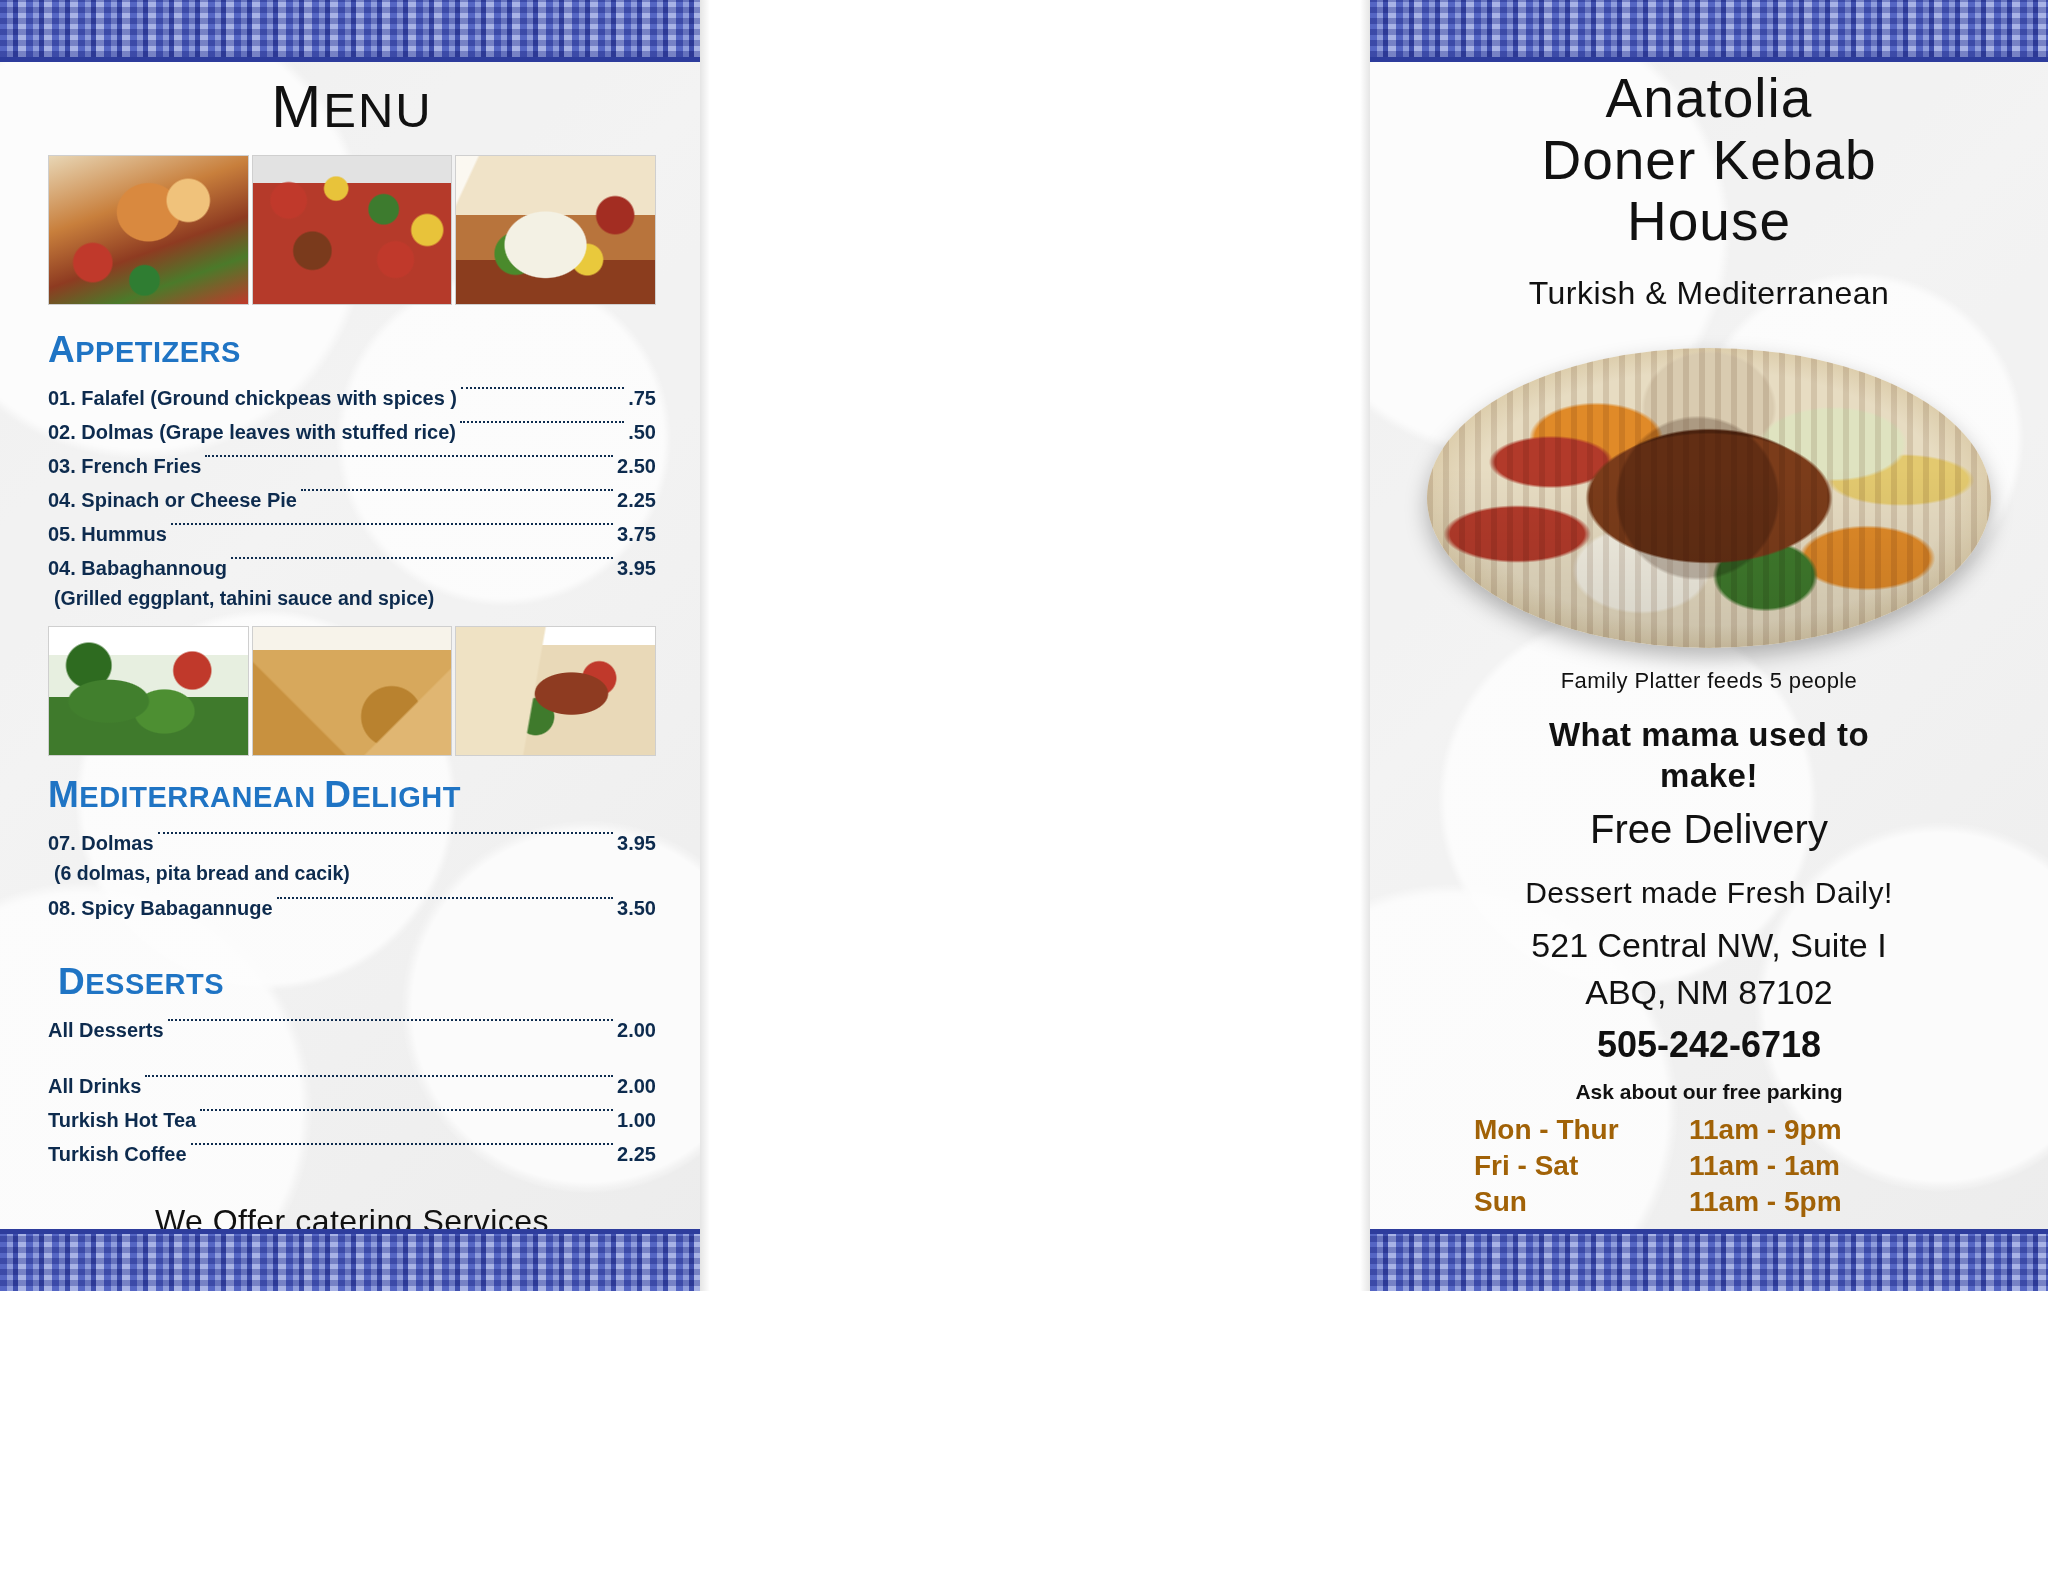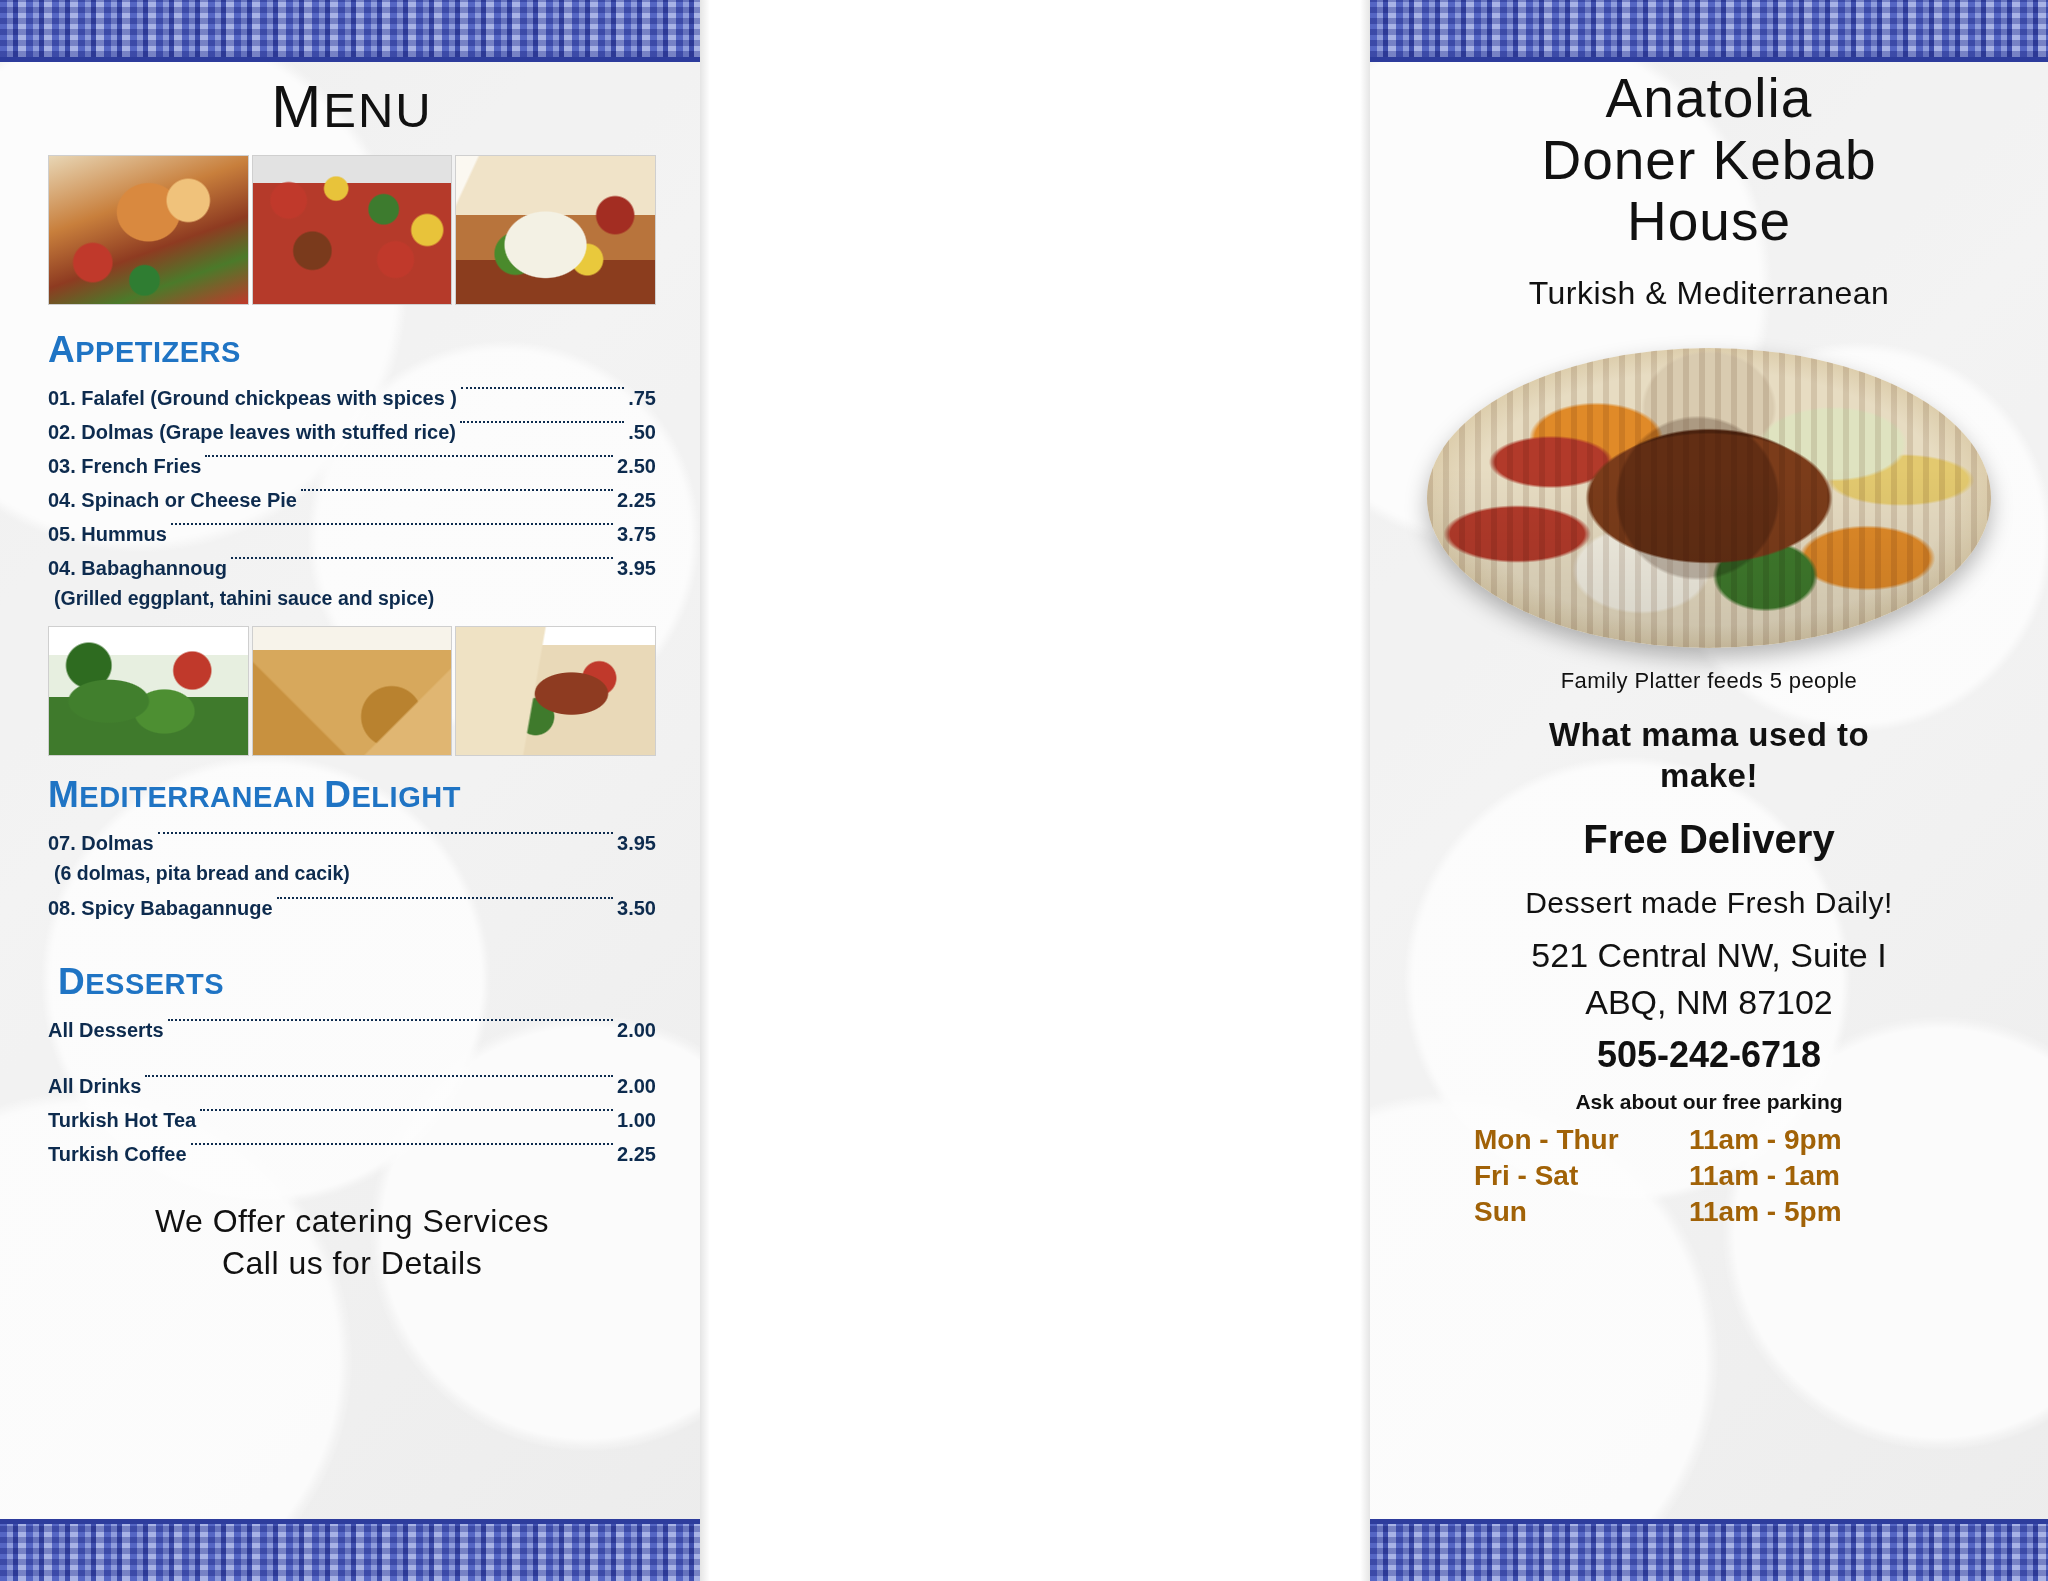--- a/index.html
+++ b/index.html
@@ -12,21 +12,21 @@
     height: 1581px;
     position: relative;
     font-family: "Liberation Sans", sans-serif;
     overflow: hidden;
   }
 
   
   .panel {
     position: absolute;
     top: 0;
-    height: 1581px;
+    height: 1291px;
     overflow: hidden;
   }
   #left-panel {
     left: 0;
     width: 700px;
     background: #f2f2f2;
   }
   #right-panel {
     left: 1370px;
     width: 678px;
@@ -316,24 +316,24 @@
   #mama {
     margin-top: 20px;
     color: #111111;
     font-weight: bold;
     font-size: 33px;
     line-height: 1.26;
     letter-spacing: 0.5px;
   }
 
   #free-delivery {
-    margin-top: 20px;
+    margin-top: 10px;
     color: #111111;
     font-size: 40px;
-    font-weight: bold;
+    font-weight: normal;
   }
   #dessert-fresh {
     margin-top: 24px;
     color: #111111;
     font-size: 30px;
     letter-spacing: 0.5px;
   }
 
   #address-1, #address-2 {
     margin-top: 16px;

